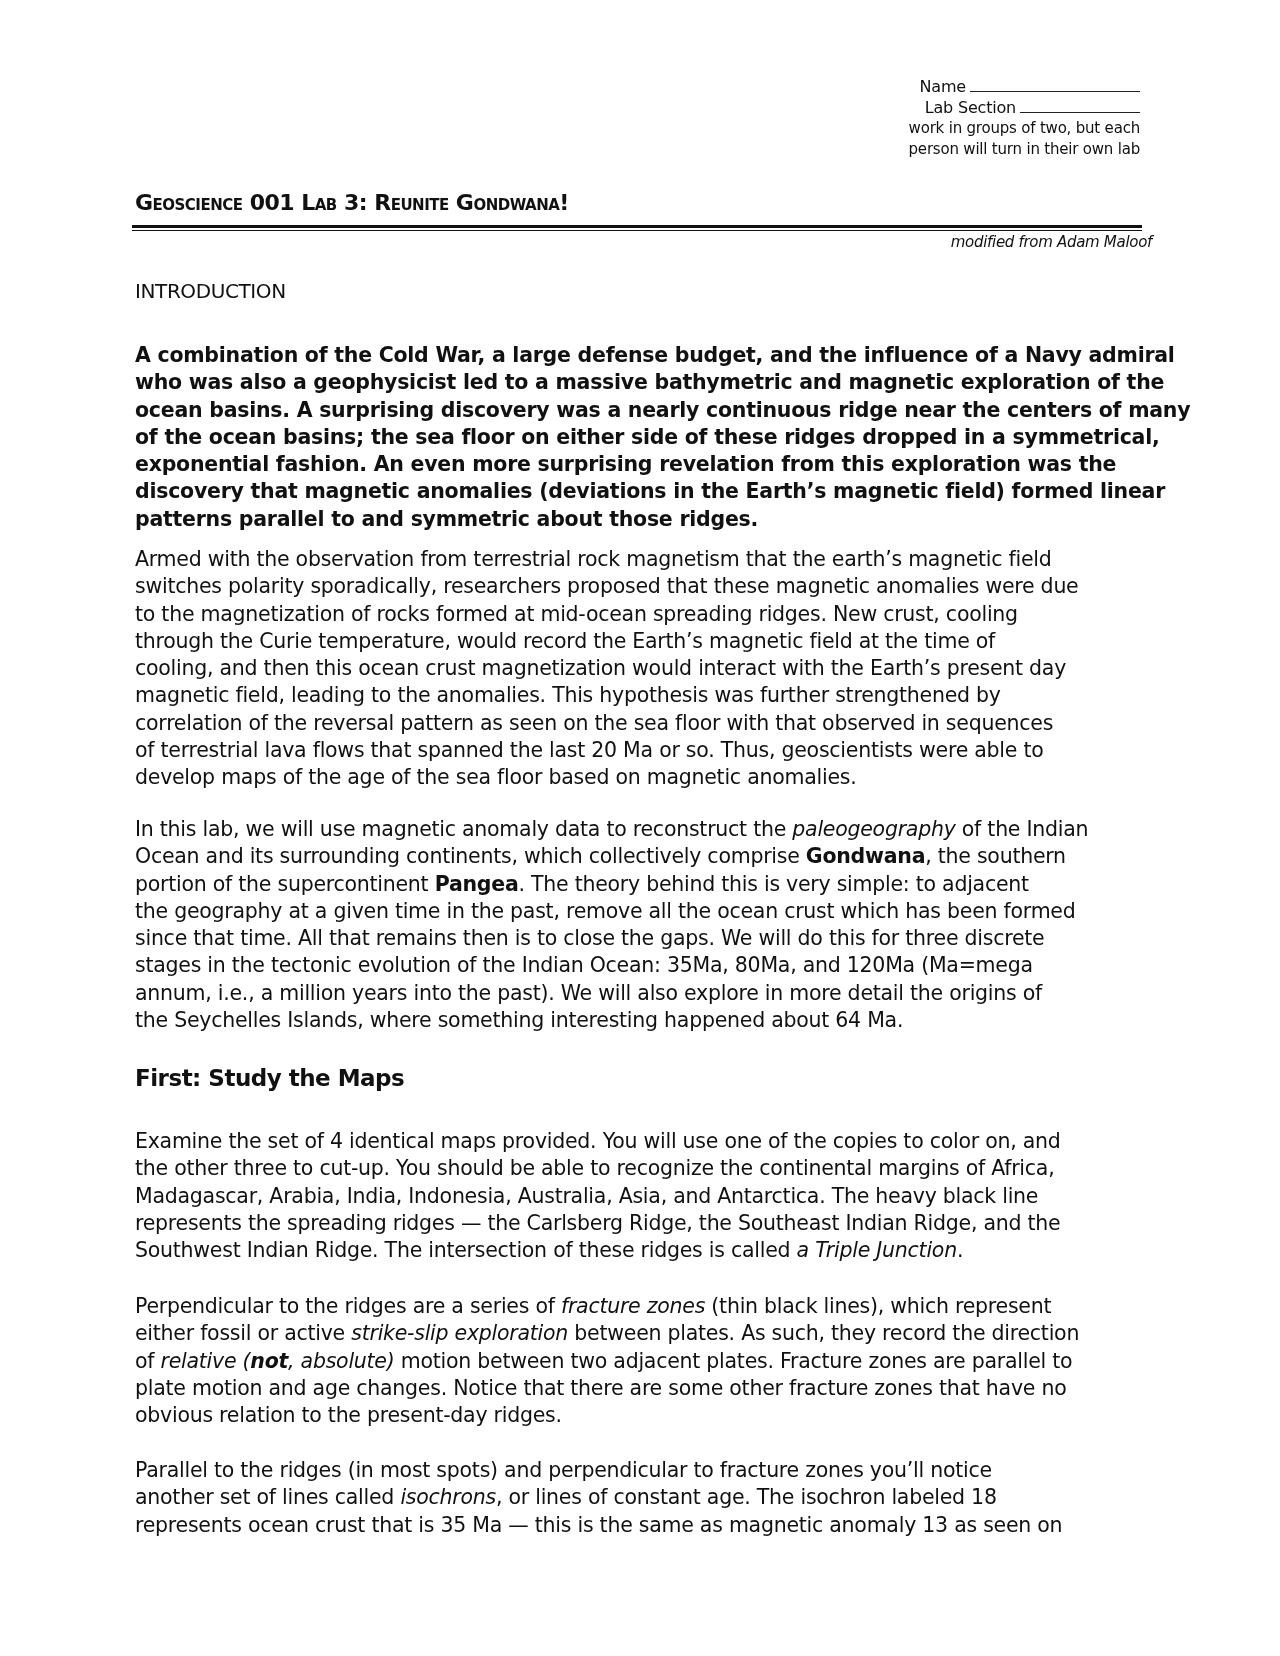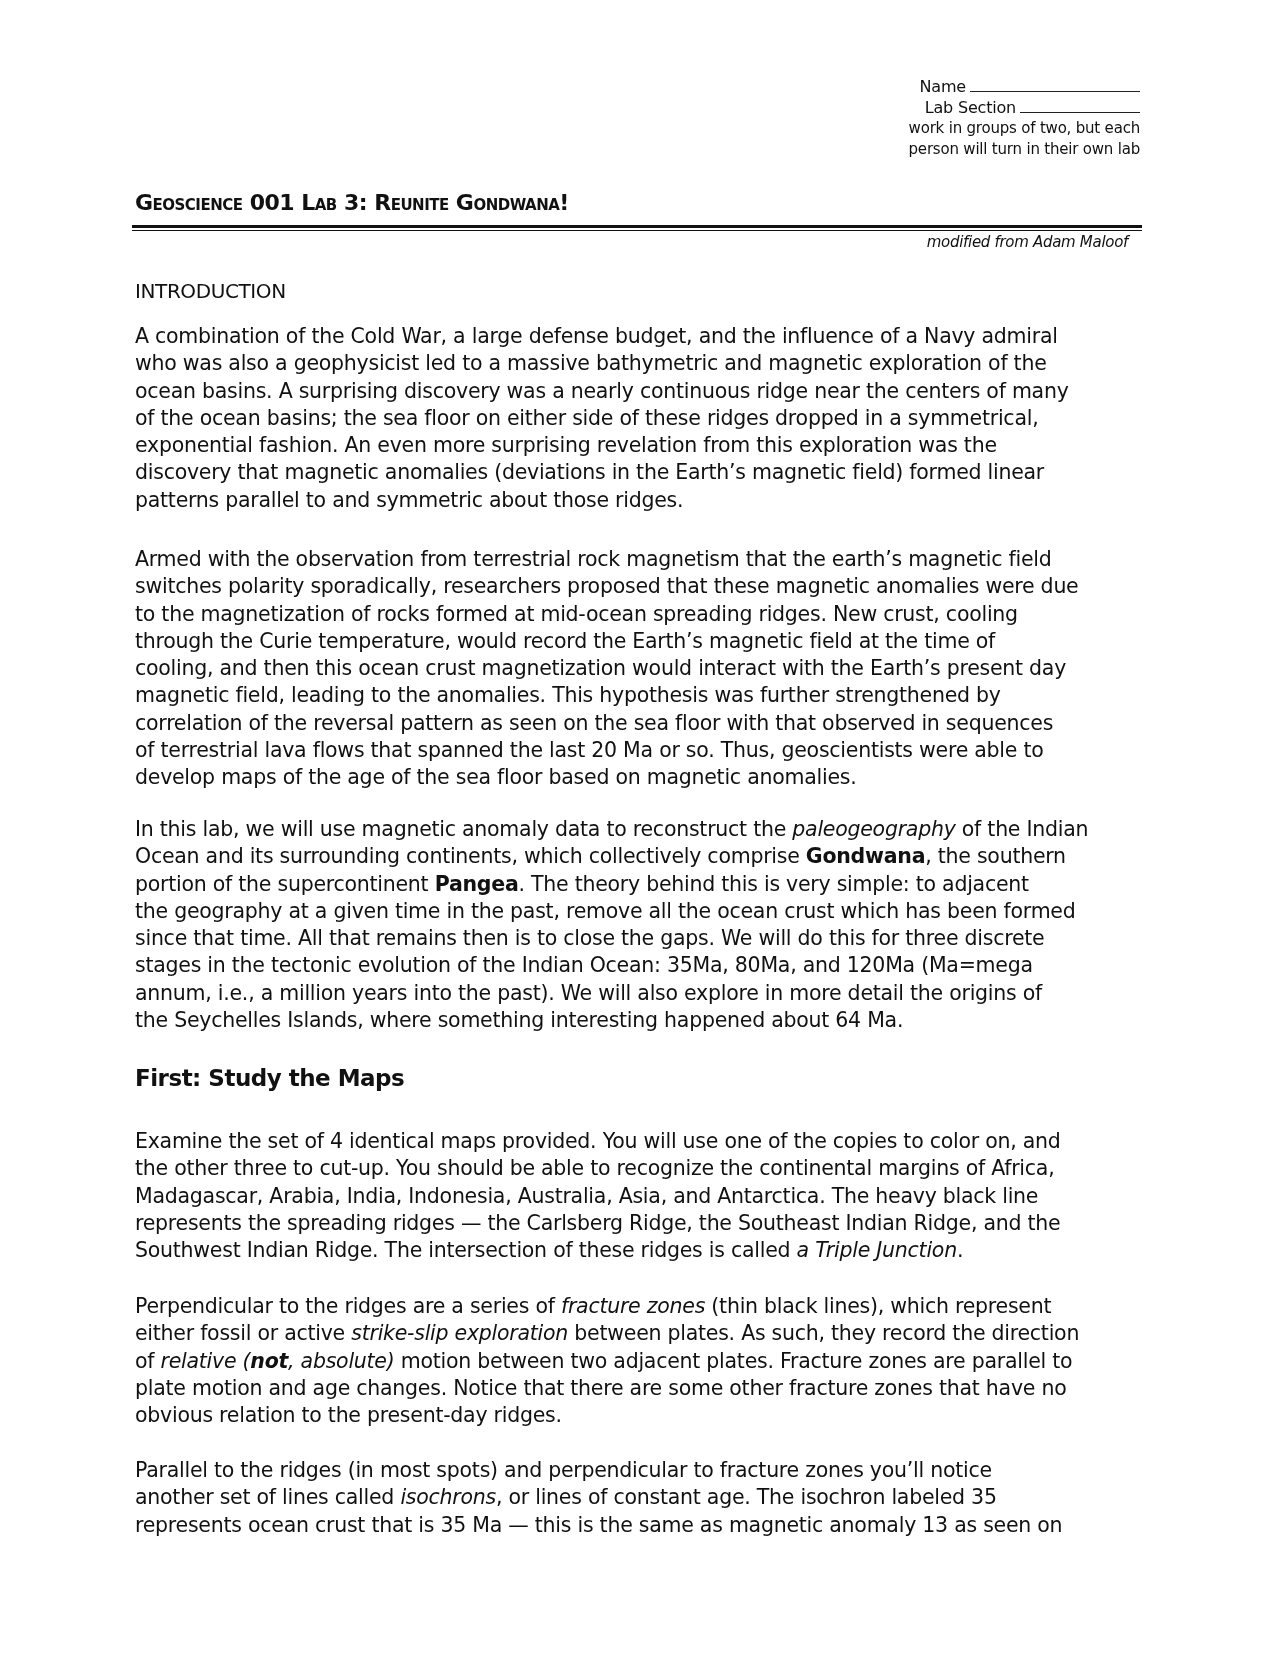--- a/index.html
+++ b/index.html
@@ -24,39 +24,39 @@
 
   
   .title {
     position: absolute; left: 135px; top: 190px;
     font-size: 22px; font-weight: bold; letter-spacing: -0.5px;
     font-variant: small-caps; line-height: 26px;
   }
   .rule-thick { position: absolute; left: 132px; width: 1010px; top: 225px; height: 3px; background: #111; }
   .rule-thin { position: absolute; left: 132px; width: 1010px; top: 230px; height: 1px; background: #111; }
   .credit {
-    position: absolute; right: 152px; top: 232px;
+    position: absolute; right: 128px; top: 232px;
     font-size: 15px; font-style: italic; letter-spacing: -0.3px; line-height: 20px;
   }
 
   .section-label {
     position: absolute; left: 135px; top: 279px;
     font-size: 20px; letter-spacing: -0.4px; line-height: 24px;
   }
 
   .para {
     position: absolute; left: 135px; width: 1010px;
     font-size: 20.5px; line-height: 27.3px; letter-spacing: -0.25px;
     margin: 0;
   }
   .para .ln { display: block; white-space: nowrap; }
   .para i { font-style: italic; }
   .para b { font-weight: bold; }
 
-  .p1 { top: 323px; }
+  .p1 { top: 342px; font-weight: bold; }
   .p2 { top: 546px; }
   .p3 { top: 816px; }
   .heading2 {
     position: absolute; left: 135px; top: 1064px;
     font-size: 23px; font-weight: bold; letter-spacing: -0.5px; line-height: 28px;
   }
   .p4 { top: 1128px; }
   .p5 { top: 1293px; }
   .p6 { top: 1457px; }
 </style>
@@ -131,17 +131,17 @@
   <p class="para p5">
     <span class="ln"><span>Perpendicular to the ridges are a series of </span><i>fracture zones</i><span> (thin black lines), which represent</span></span>
     <span class="ln"><span>either fossil or active </span><i>strike-slip exploration</i><span> between plates.  As such, they record the direction</span></span>
     <span class="ln"><span>of </span><i>relative (</i><i><b>not</b></i><i>, absolute)</i><span> motion between two adjacent plates.  Fracture zones are parallel to</span></span>
     <span class="ln">plate motion and age changes. Notice that there are some other fracture zones that have no</span>
     <span class="ln">obvious relation to the present-day ridges.</span>
   </p>
 
   <p class="para p6">
     <span class="ln">Parallel to the ridges (in most spots) and perpendicular to fracture zones you’ll notice</span>
-    <span class="ln"><span>another set of lines called </span><i>isochrons</i><span>, or lines of constant age.  The isochron labeled 35</span></span>
+    <span class="ln"><span>another set of lines called </span><i>isochrons</i><span>, or lines of constant age.  The isochron labeled 18</span></span>
     <span class="ln">represents ocean crust that is 35 Ma — this is the same as magnetic anomaly 13 as seen on</span>
   </p>
 
 </div>
 
 </body></html>

